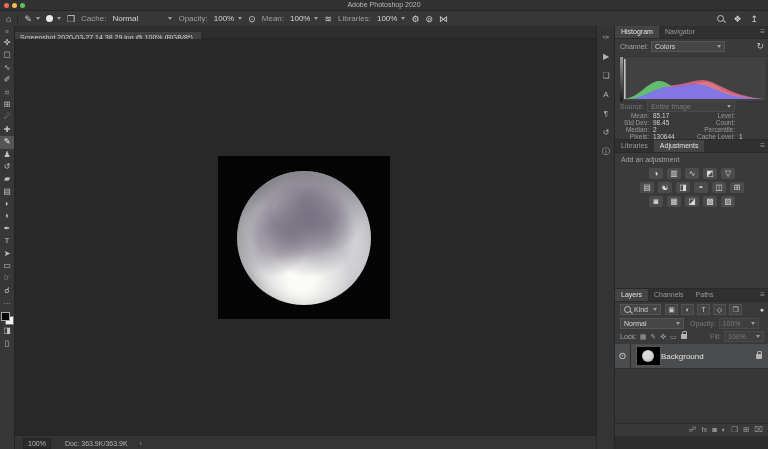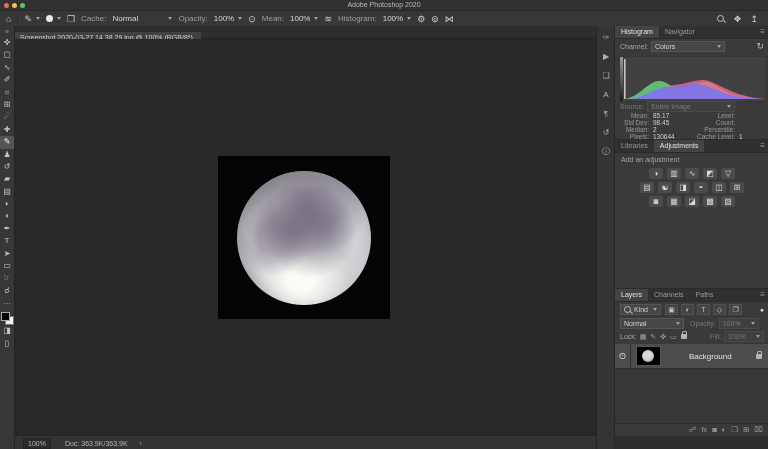--- a/index.html
+++ b/index.html
@@ -90,21 +90,21 @@
   .f-toggle{margin-left:auto;color:#cfcfcf;font-size:7px;}
   .lock-icons{display:flex;gap:4px;align-items:center;margin-right:2px;color:#9f9f9f;font-size:7px;}
   .lockicon{width:6px;height:5px;background:#b5b5b5;border-radius:1px;position:relative;display:inline-block;}
   .lockicon::before{content:"";position:absolute;top:-3px;left:1px;width:3px;height:3px;border:1px solid #b5b5b5;border-bottom:none;border-radius:2px 2px 0 0;}
   .layer-list{position:absolute;left:0;top:55px;width:154px;height:79px;background:#373737;}
   .layer-row{display:flex;align-items:center;height:24px;background:#4a4c4e;border-bottom:1px solid #2e2e2e;}
   .eye-cell{width:15px;text-align:center;color:#d0d0d0;font-size:9px;border-right:1px solid #2e2e2e;align-self:stretch;line-height:24px;}
   .layer-thumb{width:23px;height:18px;background:#000;margin-left:5px;position:relative;border:1px solid #555;}
   .layer-thumb .mini-moon{position:absolute;left:5px;top:3px;width:12px;height:12px;border-radius:50%;
       background:radial-gradient(circle at 45% 40%, #d8d8da 0 40%, #a9a9af 80%, #85858b 100%);}
-  .layer-name{margin-left:6px;font-size:8px;color:#e0e0e0;padding-left:22px;}
+  .layer-name{font-size:8px;color:#e0e0e0;}
   .layer-lock{margin-left:auto;margin-right:7px;}
   .layers-bottom{position:absolute;left:0;top:134px;width:154px;height:13px;background:#393939;border-top:1px solid #2c2c2c;
                  display:flex;align-items:center;justify-content:flex-end;gap:5px;padding-right:6px;box-sizing:border-box;}
   .lb-icon{font-size:7.5px;color:#9c9c9c;line-height:10px;}
   .panel-foot{position:absolute;left:0;top:147px;width:154px;height:14px;background:#2e2e2e;}
   .section{position:absolute;left:0;width:154px;}
   svg{display:block;}
 </style>
 </head>
 <body>
@@ -147,21 +147,21 @@
     <span class="ob ob-icon">⊙</span>
     <span class="ob">
         <span class="ob-label">Mean:</span>
       </span>
     <span class="ob">
         <span class="ob-value">100%</span>
         <span class="arrow-dn"></span>
       </span>
     <span class="ob ob-icon">≋</span>
     <span class="ob">
-        <span class="ob-label">Histogram:</span>
+        <span class="ob-label">Libraries:</span>
       </span>
     <span class="ob">
         <span class="ob-value">100%</span>
         <span class="arrow-dn"></span>
       </span>
     <span class="ob ob-icon">⚙</span>
     <span class="ob ob-icon">⊚</span>
     <span class="ob ob-icon">⋈</span>
     <span class="ob-right">
       <span class="mag"></span>

